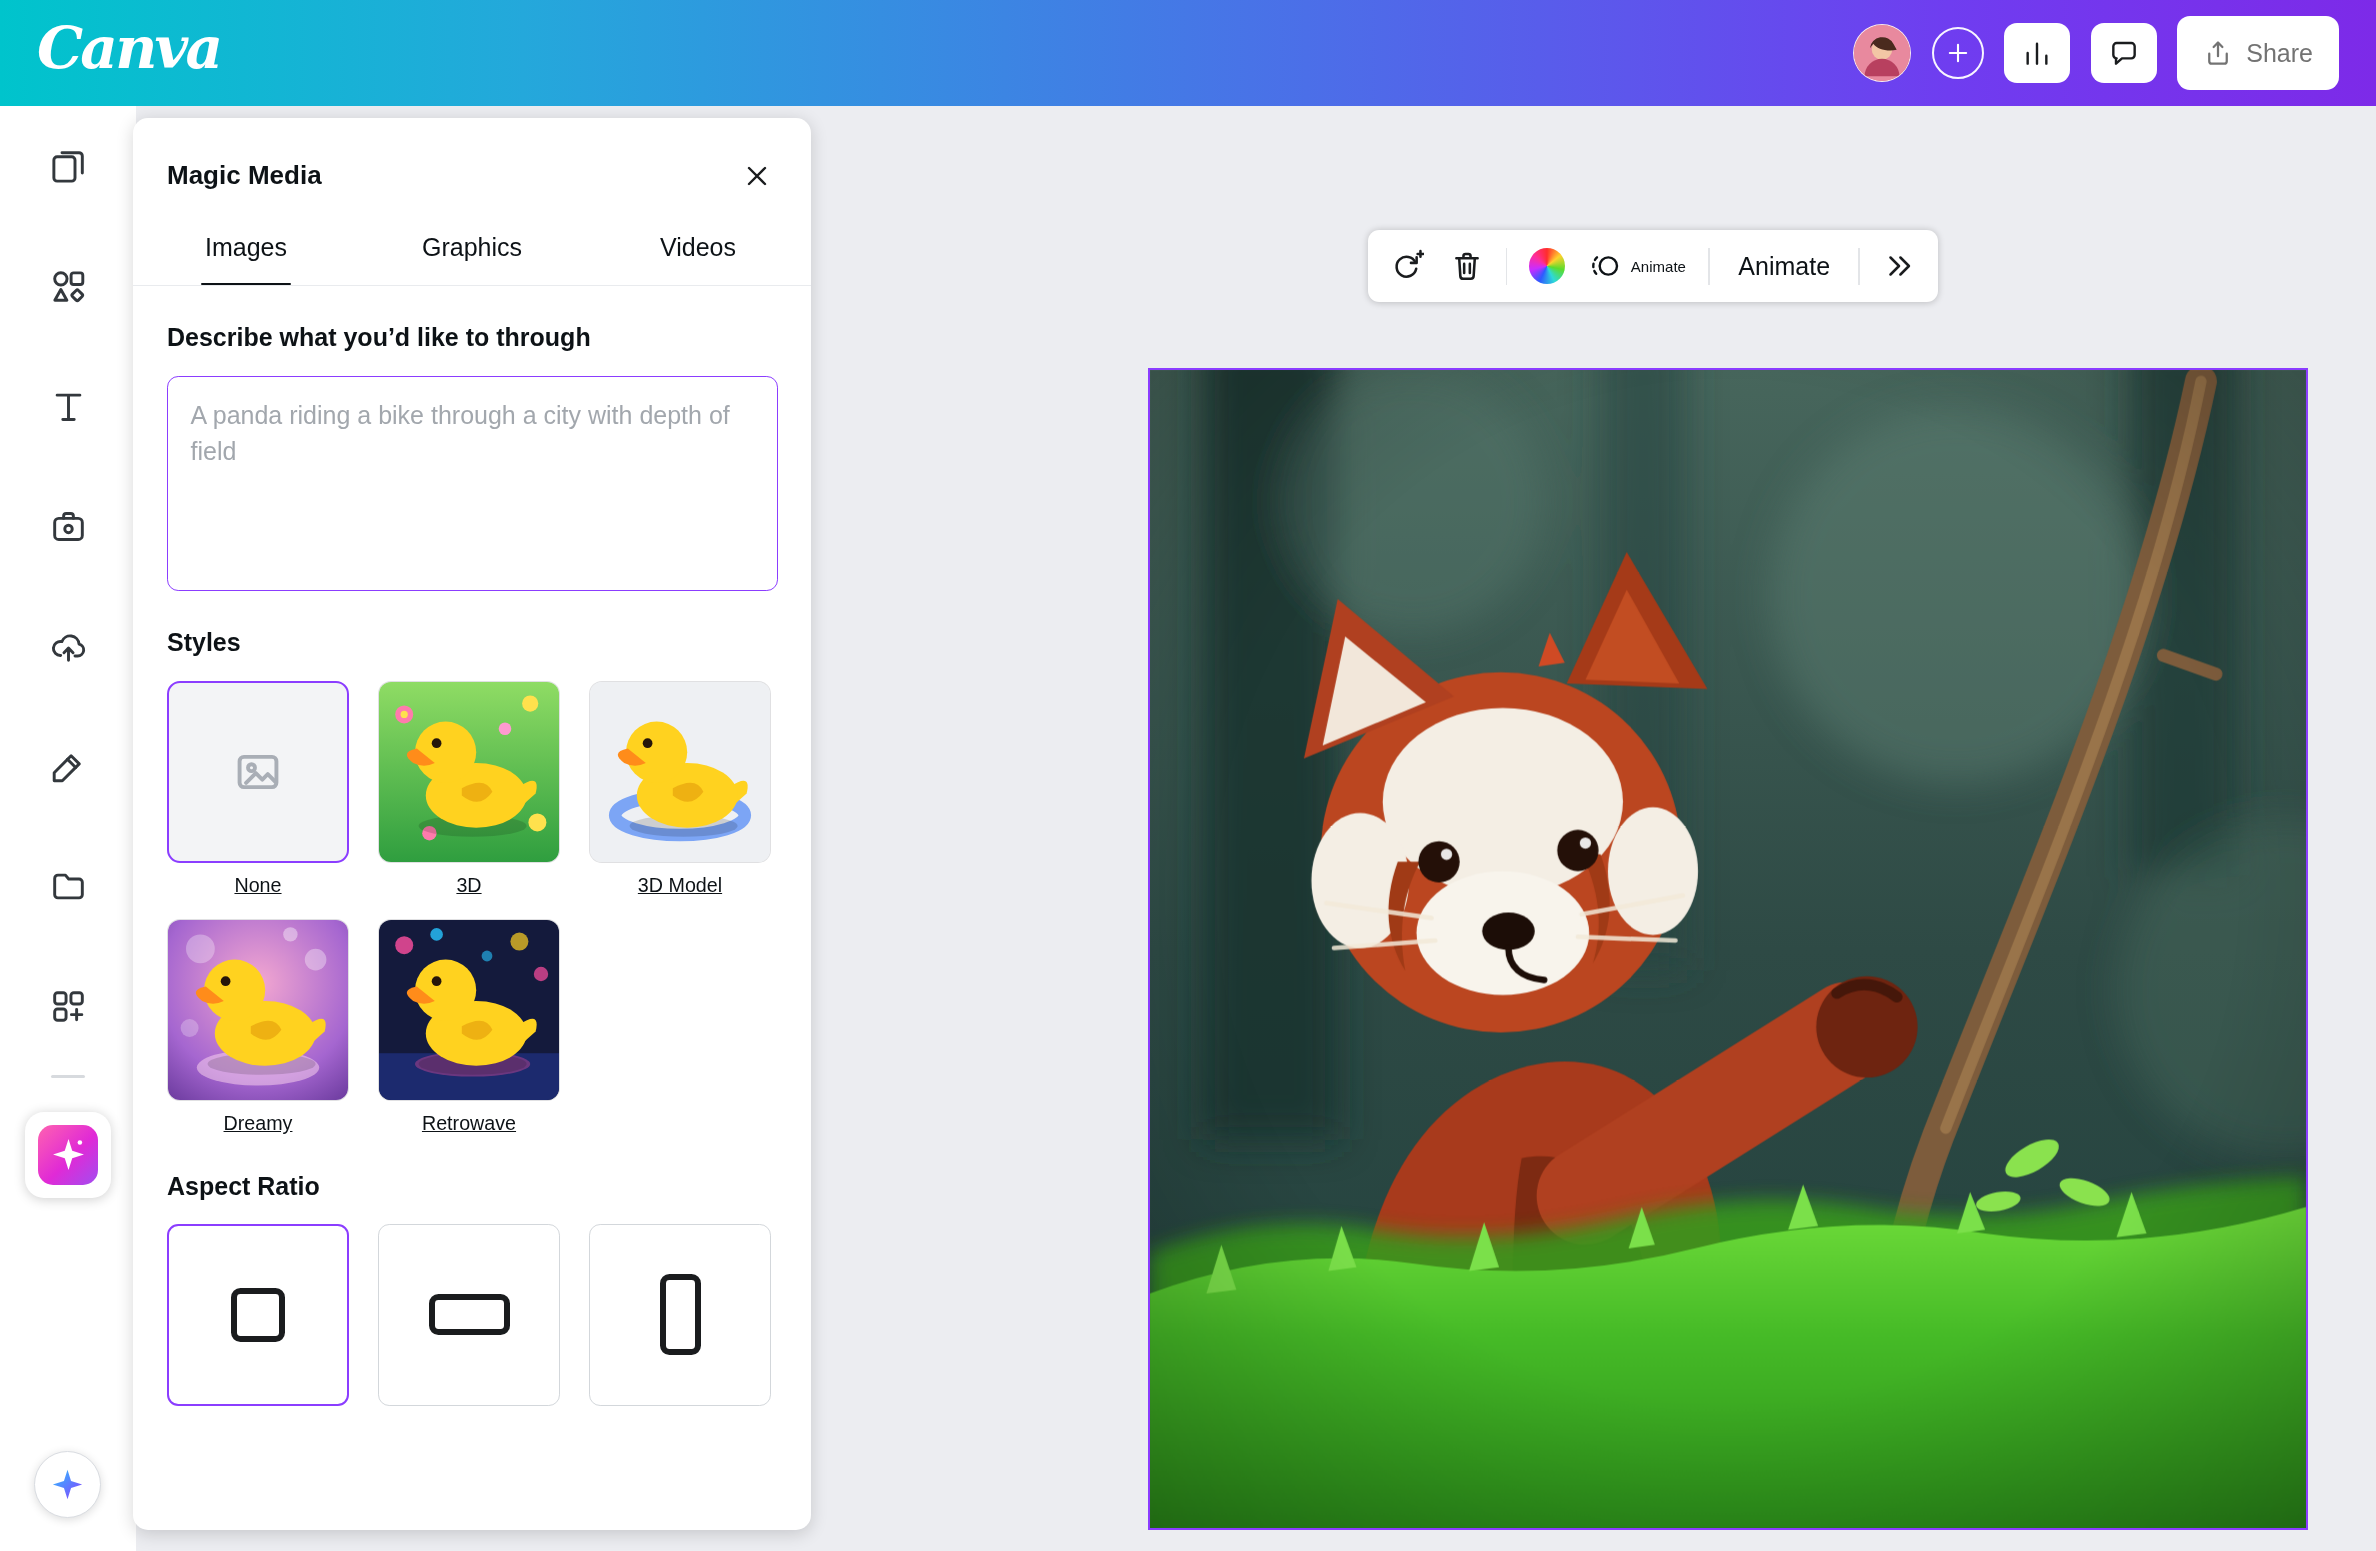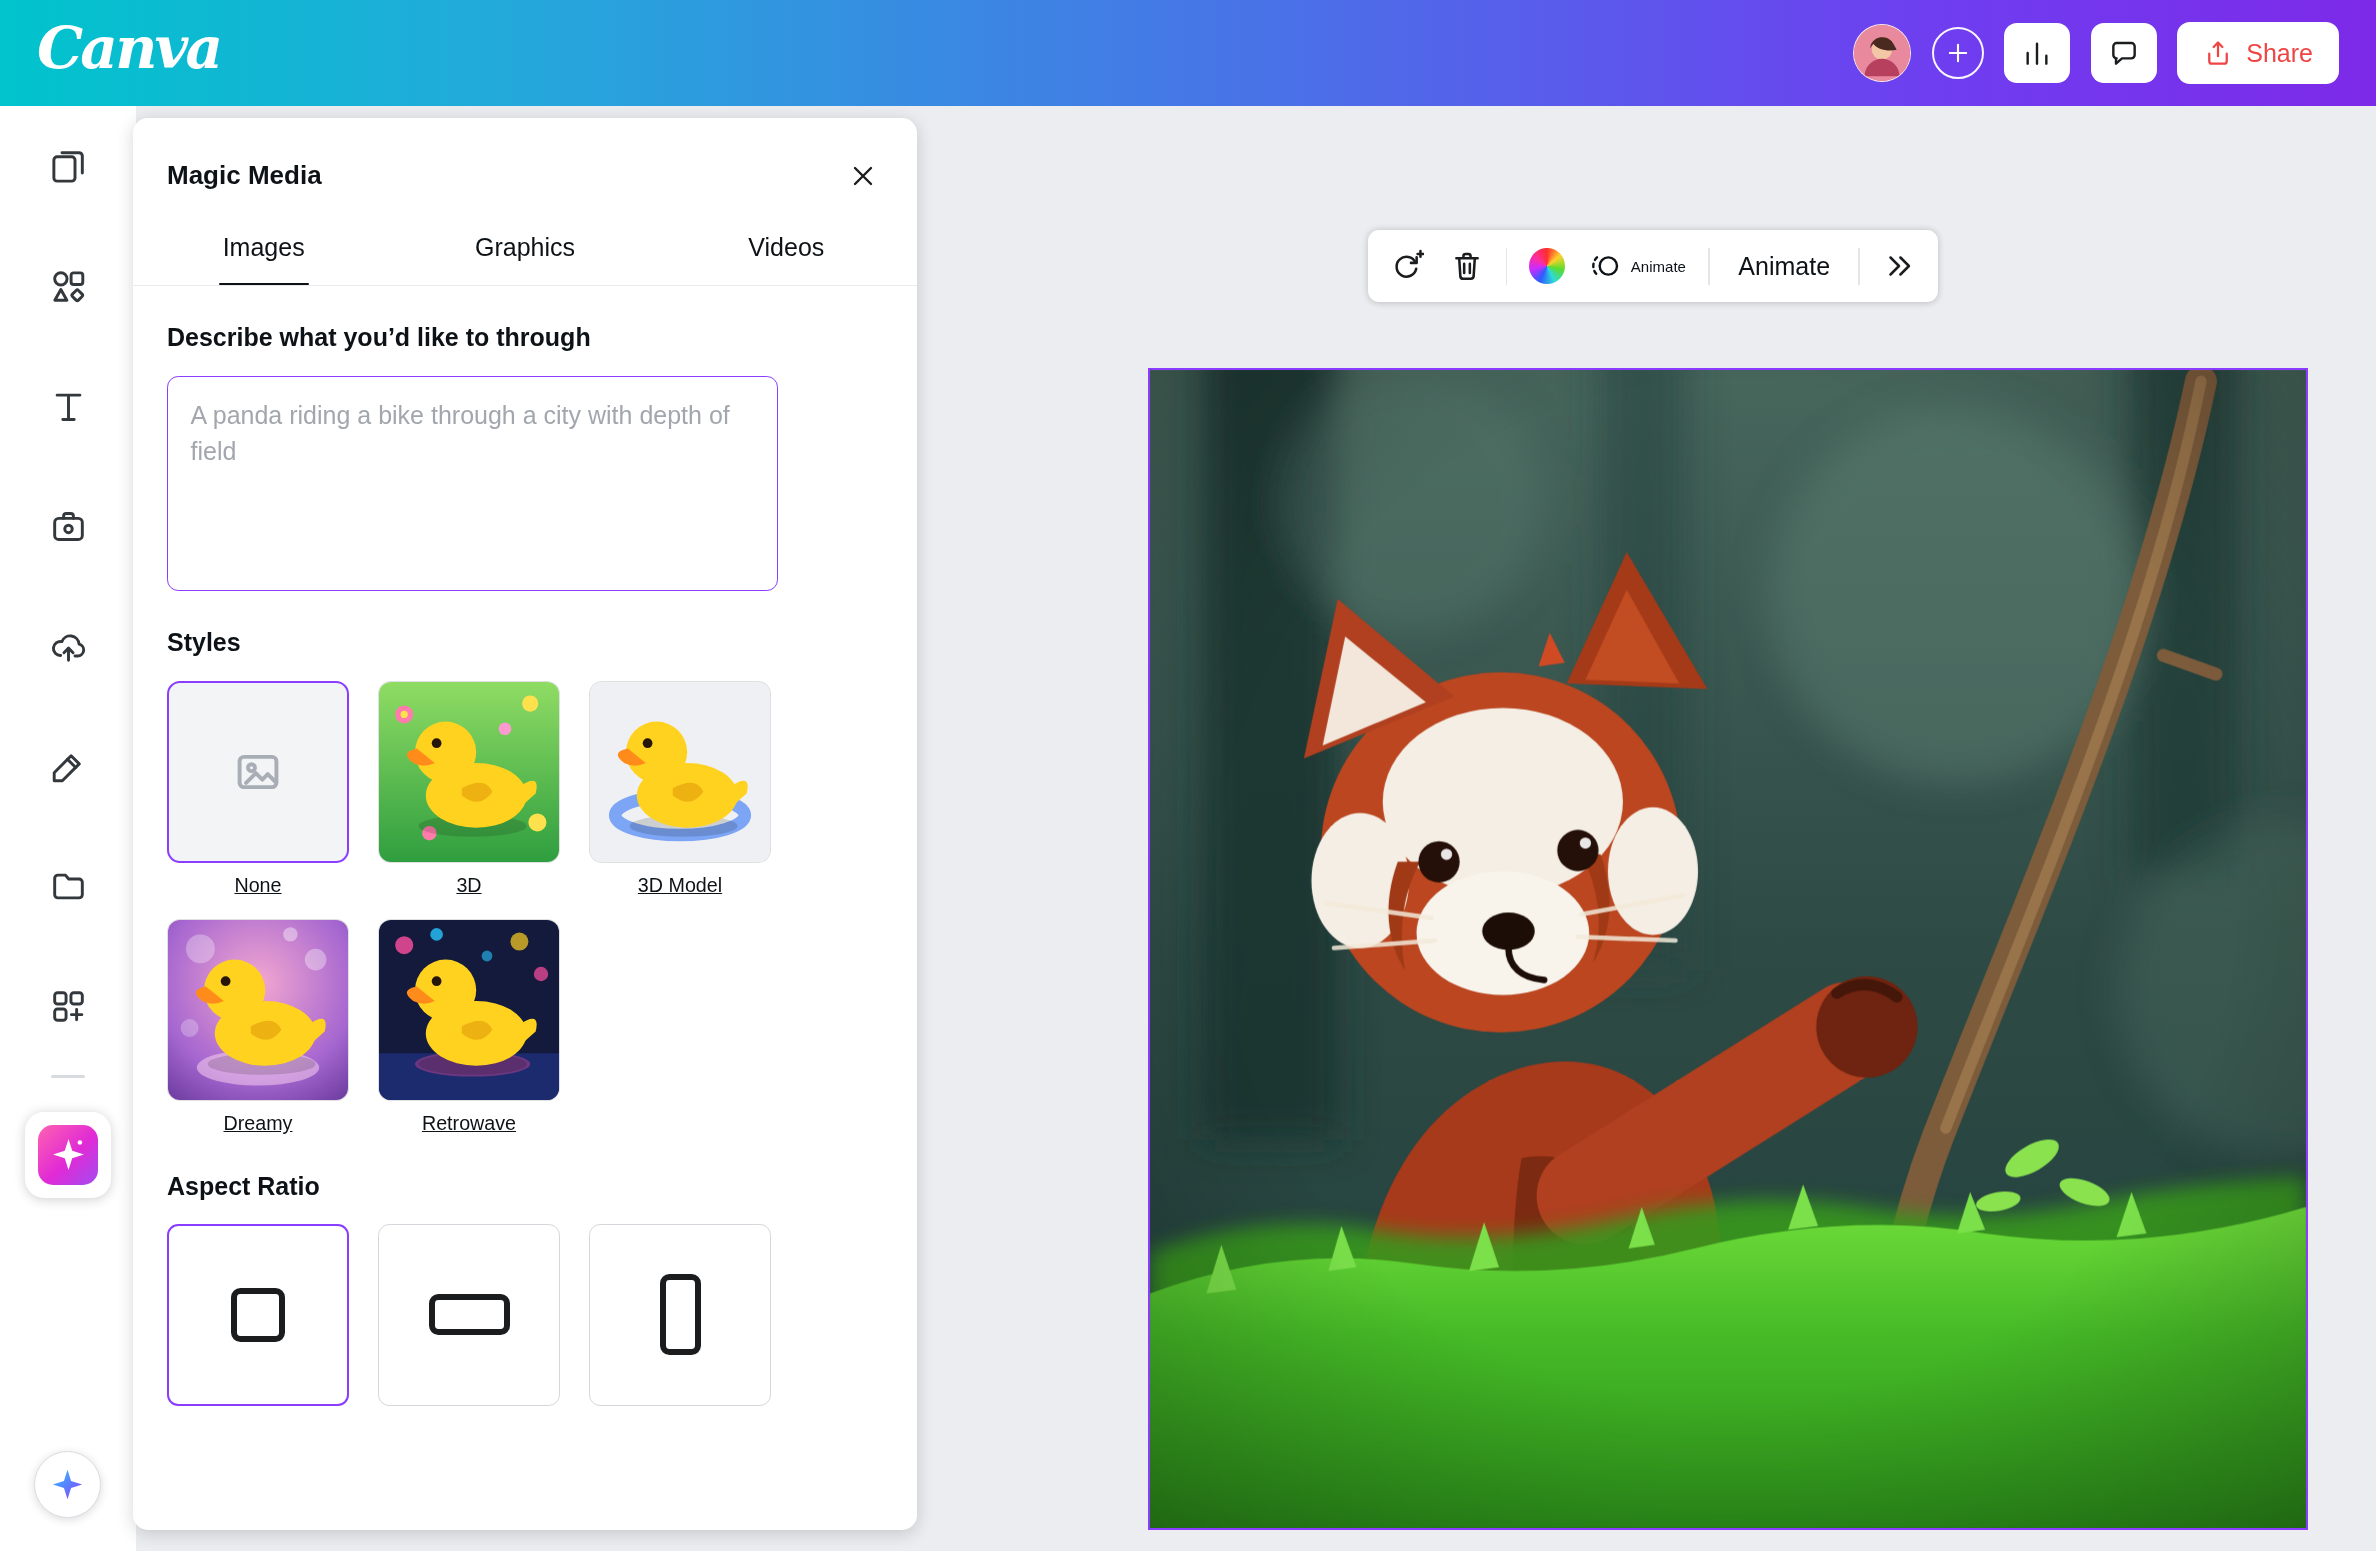--- a/index.html
+++ b/index.html
@@ -32,21 +32,21 @@
   }
   .plus-btn {
     width:52px; height:52px; border-radius:50%; border:2.8px solid rgba(255,255,255,.95);
     display:flex; align-items:center; justify-content:center; color:#fff;
   }
   .top-icon-btn {
     width:66px; height:60px; border-radius:13px; background:#fff; color:#1a1c1e;
     display:flex; align-items:center; justify-content:center;
   }
   .share-btn {
-    height:62px; border-radius:13px; background:#fff; color:#ef4444;
+    height:74px; border-radius:13px; background:#fff; color:#737373;
     display:flex; align-items:center; gap:13px; padding:0 26px; font-size:25px; font-weight:500;
   }
 
   
   .sidebar {
     position:absolute; left:0; top:106px; bottom:0; width:136px; background:#fff; z-index:40;
     display:flex; flex-direction:column; align-items:center; padding-top:26px; gap:51px;
   }
   .side-item { width:69px; height:69px; display:flex; align-items:center; justify-content:center; color:#33383d; border-radius:13px; }
   .side-item svg { width:39px; height:39px; }
@@ -85,21 +85,21 @@
   .tool-text { font-size:25px; color:#0d1216; padding:0 15px; }
   .tool-sep { width:1.9px; height:37px; background:#e3e5e8; margin:0 5.6px; }
   .color-wheel {
     width:36px; height:36px; border-radius:50%;
     background:conic-gradient(#ff2d2d,#ffd12d,#5bdc2d,#2dd9d9,#2d5bff,#c92dff,#ff2d9a,#ff2d2d);
   }
   .animate-group { display:flex; align-items:center; gap:9.4px; padding:0 9.4px; color:#0d1216; }
 
   
   .panel {
-    position:absolute; left:133px; top:118px; width:784px; height:1412px; z-index:46;
+    position:absolute; left:133px; top:118px; width:678px; height:1412px; z-index:46;
     background:#fff; border-radius:15px; box-shadow:0 3.7px 17px rgba(0,0,0,.16);
     display:flex; flex-direction:column;
   }
   .panel-header { display:flex; align-items:center; justify-content:space-between; padding:37px 34px 24px; }
   .panel-title { font-size:26px; font-weight:700; }
   .close-btn { width:41px; height:41px; display:flex; align-items:center; justify-content:center; color:#1a1c1e; }
   .tabs { display:flex; border-bottom:0.9px solid #e9ebee; }
   .tab { flex:1; text-align:center; font-size:25px; padding:13px 0 22.5px; position:relative; color:#0d1216; }
   .tab.active { font-weight:500; }
   .tab.active::after {

